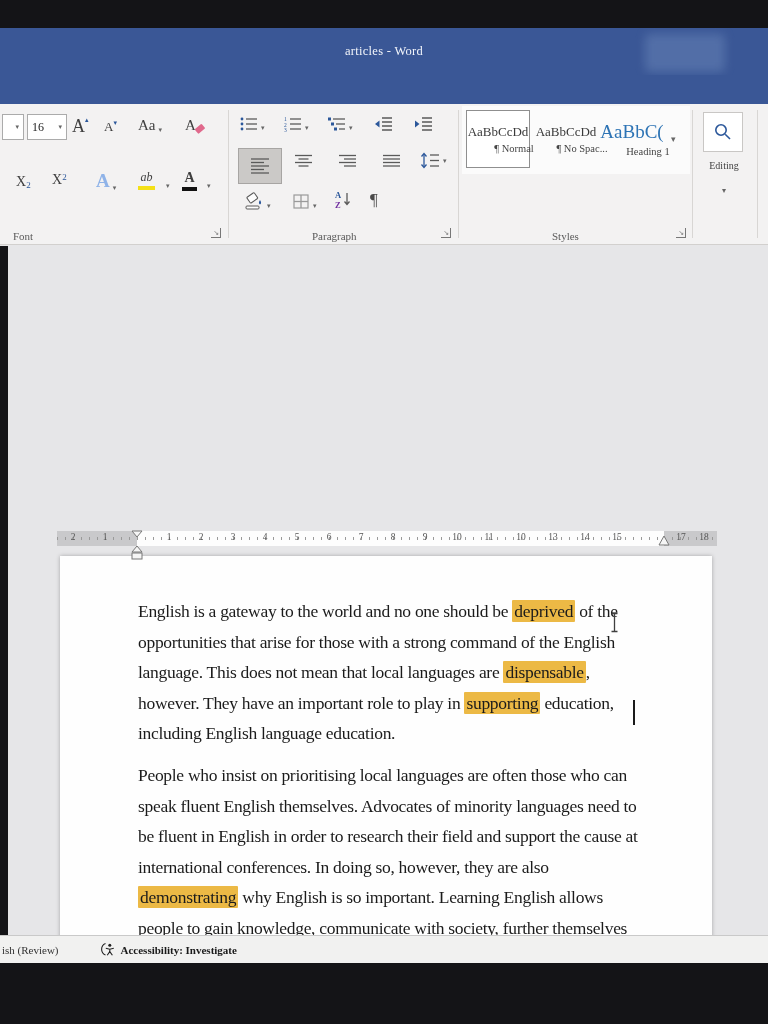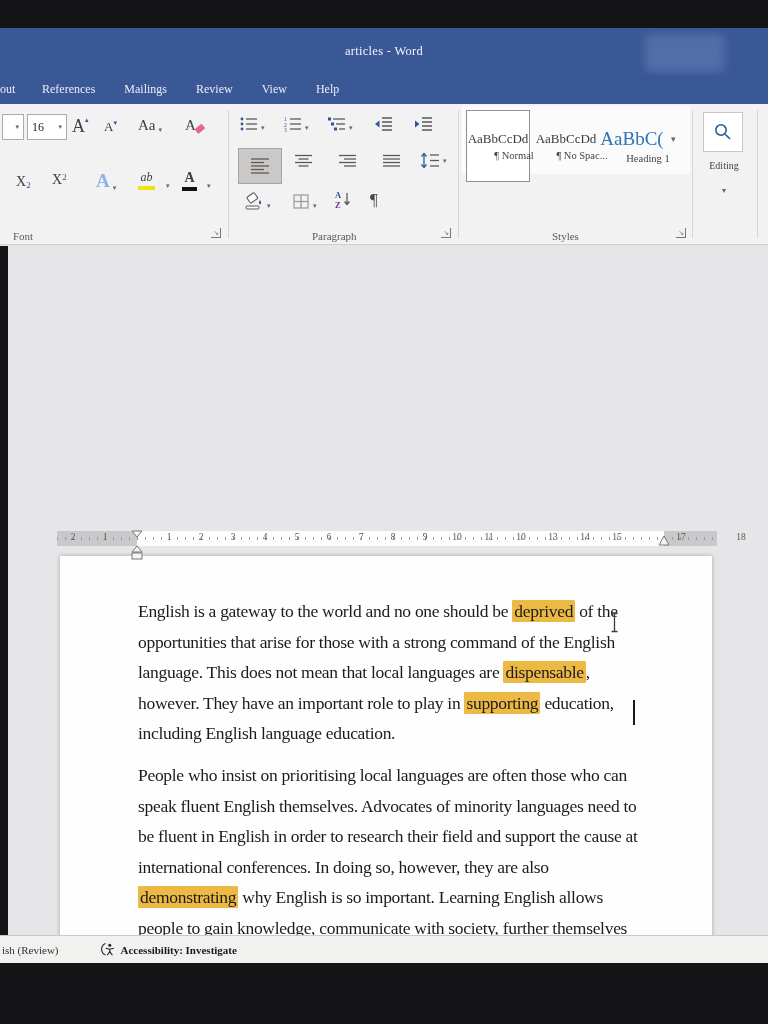--- a/index.html
+++ b/index.html
@@ -39,21 +39,21 @@
   .ar   { font-size:7px; color:#666; margin-left:3px; }
   .combo { position:absolute; background:#fff; border:1px solid #ababab; height:26px; display:flex;
            align-items:center; justify-content:space-between; padding:0 4px; font-size:12px; color:#222; }
   .selbtn { background:#cbc9c7 !important; border:1px solid #a7a5a3; }
 
   .pic line, .pic path.gray { stroke:#5a5a5a; stroke-width:1.3; }
   .pic circle.b { fill:#2b579a; }
 
   
   .styles-bg { position:absolute; left:462px; top:2px; width:228px; height:68px; background:#fbfbfb; }
-  .stylecard { position:absolute; top:6px; width:64px; height:72px; display:flex; flex-direction:column;
+  .stylecard { position:absolute; top:6px; width:64px; height:58px; display:flex; flex-direction:column;
                align-items:center; justify-content:center; gap:3px; cursor:default; }
   .stylecard .prev  { font-size:13px; color:#3a3a3a; white-space:nowrap; }
   .stylecard .sname { font-size:10.5px; color:#444; white-space:nowrap;margin-left:32px; }
   .stylecard.sel { border:1.5px solid #8f8f8f; background:#fff; }
   .stylecard.h1 .prev { font-size:19px; color:#2e74b5; }
 
   .editbtn { position:absolute; left:703px; top:8px; width:40px; height:40px; background:#fff;
              border:1px solid #c9c7c5; display:flex; align-items:center; justify-content:center; }
 
   
@@ -89,28 +89,20 @@
 <div class="screen">
 
   <div class="bar-top"></div>
 
   <div class="titlebar">
     <span class="title">articles - Word</span>
     <div class="blob"></div>
   </div>
 
   <div class="tabsrow">
-    <div class="tabs">
-        <div class="tab cut">out</div>
-        <div class="tab">References</div>
-        <div class="tab">Mailings</div>
-        <div class="tab">Review</div>
-        <div class="tab">View</div>
-        <div class="tab">Help</div>
-      </div>
   </div>
 
   <div class="ribbon">
 
     <div class="combo" style="left:2px; top:10px; width:22px;">
       <span></span>
         <span class="ar">▾</span>
     </div>
     <div class="combo" style="left:27px; top:10px; width:40px;">
       <span>16</span>
@@ -340,21 +332,21 @@
         <span class="rnum" style="left: 304px;">7</span>
         <span class="rnum" style="left: 336px;">8</span>
         <span class="rnum" style="left: 368px;">9</span>
         <span class="rnum" style="left: 400px;">10</span>
         <span class="rnum" style="left: 432px;">11</span>
         <span class="rnum" style="left: 464px;">10</span>
         <span class="rnum" style="left: 496px;">13</span>
         <span class="rnum" style="left: 528px;">14</span>
         <span class="rnum" style="left: 560px;">15</span>
         <span class="rnum" style="left: 624px;">17</span>
-        <span class="rnum" style="left: 684px;">18</span>
+        <span class="rnum" style="left: 647px;">18</span>
       </div>
 
     <div class="page">
       <div class="doctext">
           <div class="para"><span>English is a gateway to the world and no one should be </span><span class="hl">deprived</span><span> of the opportunities that arise for those with a strong command of the English language. This does not mean that local languages are </span><span class="hl">dispensable</span><span>, however. They have an important role to play in </span><span class="hl">supporting</span><span> education, including English language education.</span></div>
           <div class="para"><span>People who insist on prioritising local languages are often those who can speak fluent English themselves. Advocates of minority languages need to be fluent in English in order to research their field and support the cause at international conferences. In doing so, however, they are also </span><span class="hl">demonstrating</span><span> why English is so important. Learning English allows people to gain knowledge, communicate with society, further themselves as individuals and have a global impact. It is unfair to willingly dispossess people of this ability in order to preserve tradition.</span></div>
         </div>
     </div>
   </div>
 

